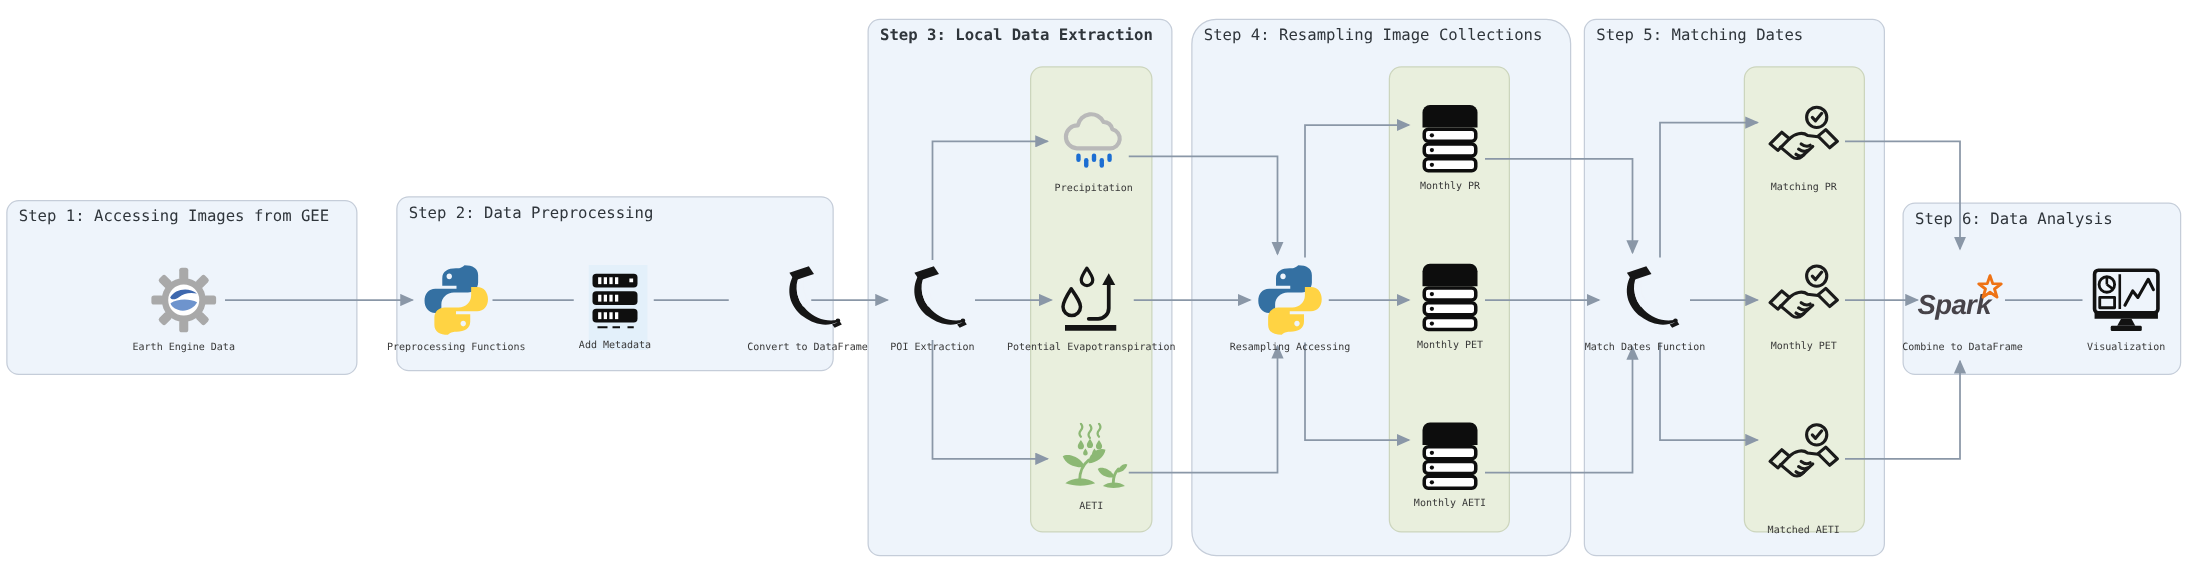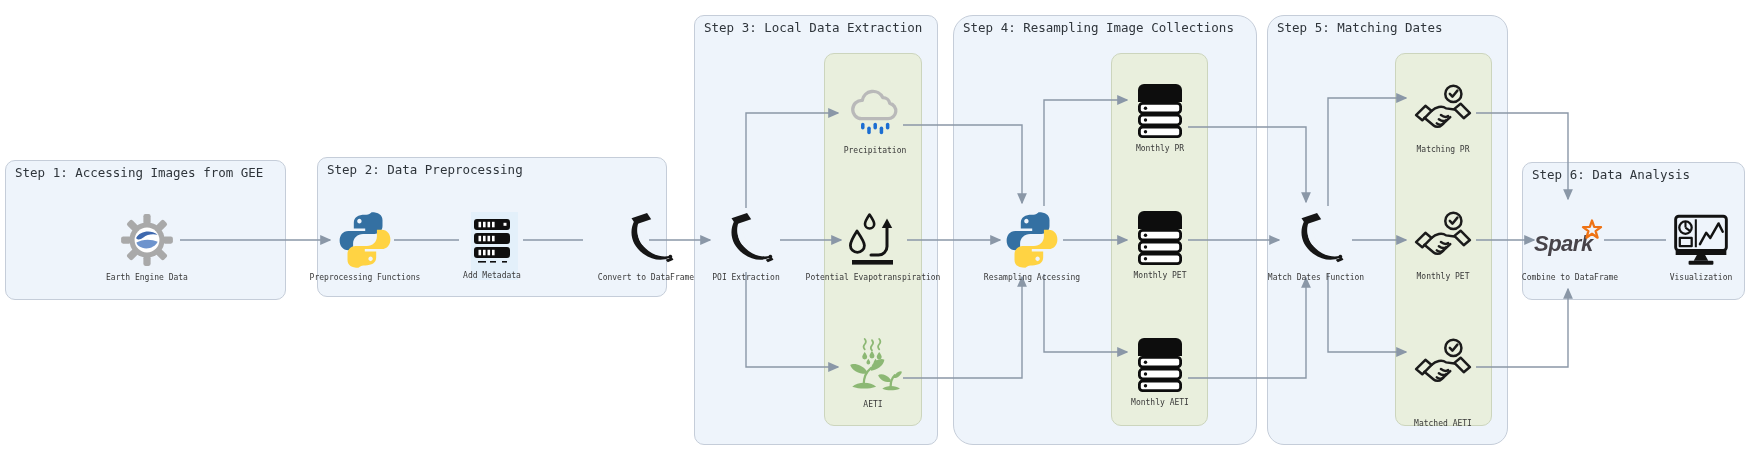--- a/index.html
+++ b/index.html
@@ -23,27 +23,27 @@
 <body>
 
 <div class="canvas">
 
   <div class="step-box" style="left:5px;top:160px;width:281px;height:140px;">
     <div class="step-title">Step 1: Accessing Images from GEE</div>
   </div>
   <div class="step-box" style="left:317px;top:157px;width:350px;height:140px;">
     <div class="step-title">Step 2: Data Preprocessing</div>
   </div>
-  <div class="step-box" style="left:694px;top:15px;width:244px;height:430px;">
+  <div class="step-box" style="left:694px;top:15px;width:244px;height:430px;font-weight:bold;">
     <div class="step-title">Step 3: Local Data Extraction</div>
   </div>
   <div class="step-box" style="left:953px;top:15px;width:304px;height:430px;border-radius:20px;">
     <div class="step-title">Step 4: Resampling Image Collections</div>
   </div>
-  <div class="step-box" style="left:1267px;top:15px;width:241px;height:430px;border-radius:17px;">
+  <div class="step-box" style="left:1267px;top:15px;width:241px;height:430px;">
     <div class="step-title">Step 5: Matching Dates</div>
   </div>
   <div class="step-box" style="left:1522px;top:162px;width:223px;height:138px;">
     <div class="step-title">Step 6: Data Analysis</div>
   </div>
 
   <div class="panel" style="left:824px;top:53px;width:98px;height:373px;"></div>
   <div class="panel" style="left:1111px;top:53px;width:97px;height:373px;"></div>
   <div class="panel" style="left:1395px;top:53px;width:97px;height:373px;"></div>
 

